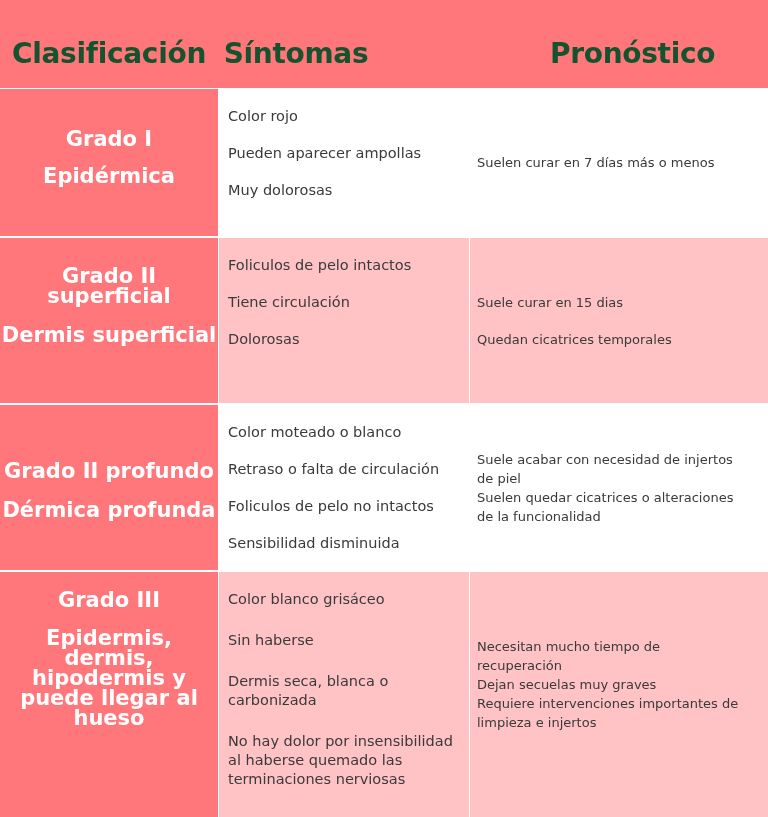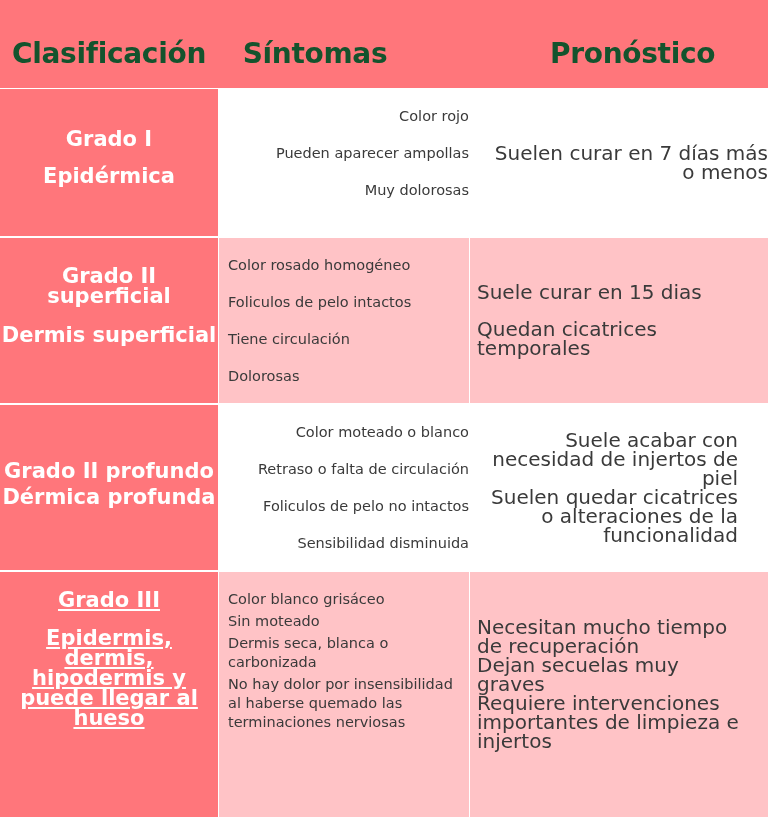--- a/index.html
+++ b/index.html
@@ -3,36 +3,36 @@
 <meta charset="utf-8">
 <style>
   html,body{margin:0;padding:0;background:#fff;}
   body{width:768px;height:817px;overflow:hidden;font-family:"DejaVu Sans","Liberation Sans",sans-serif;}
   .table{position:relative;width:768px;height:817px;}
   .header{position:absolute;left:0;top:0;width:768px;height:88px;background:#ff767b;}
   .hcell{position:absolute;top:0;height:88px;display:flex;align-items:center;justify-content:center;color:#14532d;font-weight:bold;font-size:28px;letter-spacing:-0.3px;margin-top:9px;}
   .row{position:absolute;left:0;width:768px;}
   .c1{position:absolute;left:0;top:0;width:218px;height:100%;background:#ff767b;color:#fff;font-weight:bold;font-size:21px;display:flex;flex-direction:column;align-items:center;text-align:center;box-sizing:border-box;}
   .c2{position:absolute;left:219px;top:0;width:250px;height:100%;box-sizing:border-box;padding-left:9px;color:#3a3a3a;font-size:14.5px;display:flex;flex-direction:column;}
-  .c3{position:absolute;left:470px;top:0;width:298px;height:100%;box-sizing:border-box;padding-left:7px;color:#3a3a3a;font-size:20px;display:flex;flex-direction:column;justify-content:center;}
+  .c3{position:absolute;left:470px;top:0;width:298px;height:100%;box-sizing:border-box;padding-left:7px;color:#3a3a3a;font-size:13px;display:flex;flex-direction:column;justify-content:center;}
   .pink{background:#ffc3c6;}
-  .white{background:#fff;text-align:right;}
+  .white{background:#fff;}
   .hline{position:absolute;left:0;width:768px;height:1px;background:#fff;}
   .c1 .t{line-height:20px;}
   .c2 .t{line-height:19px;}
   .c3 .t{line-height:19px;}
 </style>
 </head>
 <body>
 
 <div class="table">
 
   <div class="header">
     <div class="hcell" style="left:0;width:218px;">Clasificación</div>
-    <div class="hcell" style="left:220px;width:190px;">Síntomas</div>
+    <div class="hcell" style="left:201px;width:190px;">Síntomas</div>
     <div class="hcell" style="left:470px;width:420px;justify-content:flex-start;padding-left:80px;">Pronóstico</div>
   </div>
 
   <div class="row" style="top:89px;height:147px;">
     <div class="c1" style="padding-top:40px;gap:17px;">
       <div class="t">Grado I</div>
       <div class="t">Epidérmica</div>
     </div>
     <div class="c2 white" style="padding-top:18px;gap:18px;">
       <div class="t">Color rojo</div>
@@ -43,56 +43,55 @@
       <div class="t">Suelen curar en 7 días más o menos</div>
     </div>
   </div>
 
   <div class="row" style="top:238px;height:165px;">
     <div class="c1" style="padding-top:28px;gap:19px;">
       <div class="t">Grado II superficial</div>
       <div class="t">Dermis superficial</div>
     </div>
     <div class="c2 pink" style="padding-top:18px;gap:18px;">
-      <div class="t">Color rosado homogéneo</div>
       <div class="t">Foliculos de pelo intactos</div>
       <div class="t">Tiene circulación</div>
       <div class="t">Dolorosas</div>
     </div>
     <div class="c3 pink" style="gap:18px;">
       <div class="t">Suele curar en 15 dias</div>
       <div class="t">Quedan cicatrices temporales</div>
     </div>
   </div>
 
   <div class="row" style="top:405px;height:165px;">
-    <div class="c1" style="padding-top:56px;gap:6px;">
+    <div class="c1" style="padding-top:56px;gap:19px;">
       <div class="t">Grado II profundo</div>
       <div class="t">Dérmica profunda</div>
     </div>
     <div class="c2 white" style="padding-top:18px;gap:18px;">
       <div class="t">Color moteado o blanco</div>
       <div class="t">Retraso o falta de circulación</div>
       <div class="t">Foliculos de pelo no intactos</div>
       <div class="t">Sensibilidad disminuida</div>
     </div>
     <div class="c3 white" style="padding-right:30px;">
       <div class="t">Suele acabar con necesidad de injertos de piel</div>
       <div class="t">Suelen quedar cicatrices o alteraciones de la funcionalidad</div>
     </div>
   </div>
 
   <div class="row" style="top:572px;height:245px;">
-    <div class="c1" style="padding-top:18px;gap:18px;padding-left:16px;padding-right:16px;text-decoration:underline;">
+    <div class="c1" style="padding-top:18px;gap:18px;padding-left:16px;padding-right:16px;">
       <div class="t">Grado III</div>
       <div class="t">Epidermis, dermis, hipodermis y puede llegar al hueso</div>
     </div>
-    <div class="c2 pink" style="padding-top:18px;gap:3px;padding-right:16px;">
+    <div class="c2 pink" style="padding-top:18px;gap:22px;padding-right:16px;">
       <div class="t">Color blanco grisáceo</div>
-      <div class="t">Sin moteado</div>
+      <div class="t">Sin haberse</div>
       <div class="t">Dermis seca, blanca o carbonizada</div>
       <div class="t">No hay dolor por insensibilidad al haberse quemado las terminaciones nerviosas</div>
     </div>
     <div class="c3 pink" style="padding-right:20px;padding-bottom:20px;">
       <div class="t">Necesitan mucho tiempo de recuperación</div>
       <div class="t">Dejan secuelas muy graves</div>
       <div class="t">Requiere intervenciones importantes de limpieza e injertos</div>
     </div>
   </div>
 

